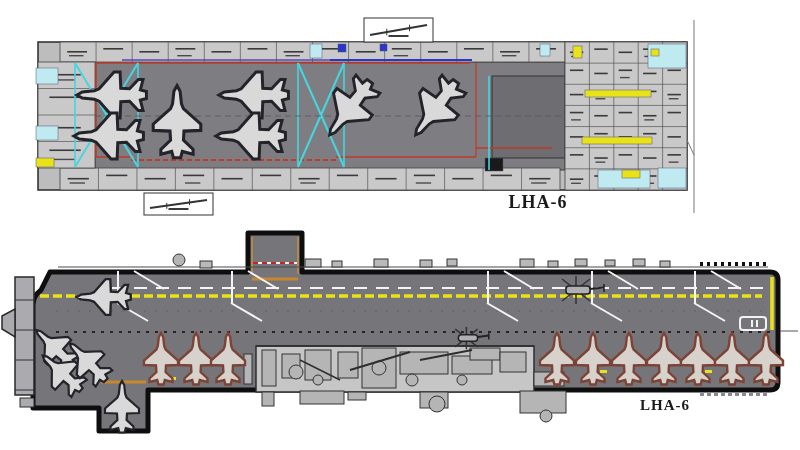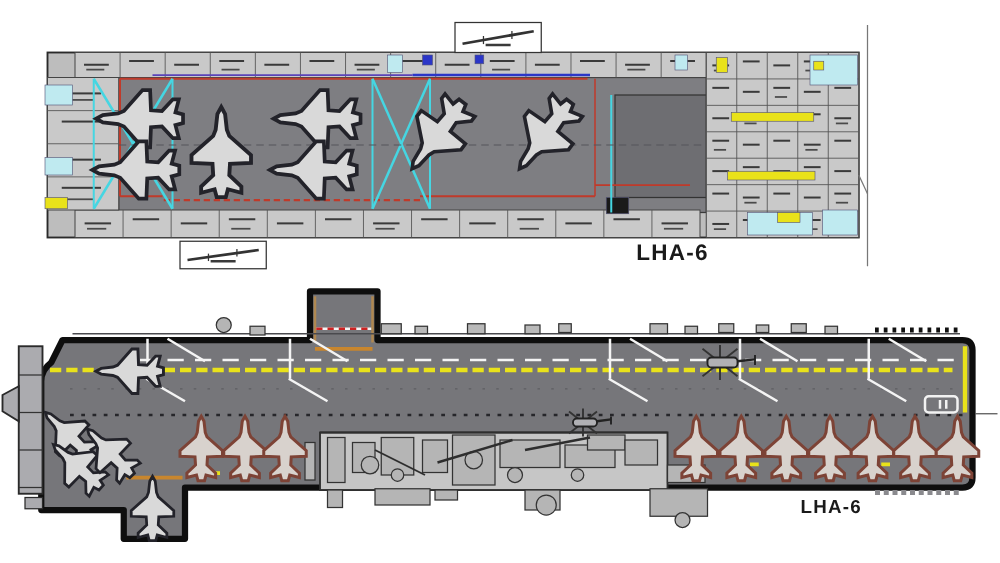--- a/index.html
+++ b/index.html
@@ -1,20 +1,20 @@
 <!DOCTYPE html>
 <html><head>
 <meta charset="utf-8">
 <style>
   html,body{margin:0;padding:0;background:#ffffff;}
   .stage{position:relative;width:800px;height:450px;background:#ffffff;overflow:hidden;
          font-family:"Liberation Serif", serif;}
   .stage svg{position:absolute;left:0;top:0;}
   .plan-label{position:absolute;color:#1a1a1a;font-weight:bold;letter-spacing:1px;
-              text-align:center;font-family:Liberation Sans, sans-serif;}
+              text-align:center;font-family:Liberation Serif, serif;}
   .hangar-label{left:492px;top:192px;width:92px;font-size:18px;}
   .deck-label{left:622px;top:397px;width:86px;font-size:15px;}
 </style>
 <style>.ac-dark{fill:#d9d9d9;stroke:#23232a;stroke-width:2.2;}
 .ac-brown{fill:#d8d2cd;stroke:#7d4336;stroke-width:2.4;}</style></head>
 <body>
 
 <div class="stage">
   <svg id="plan-svg" width="800" height="450" viewBox="0 0 800 450">
     <defs>

